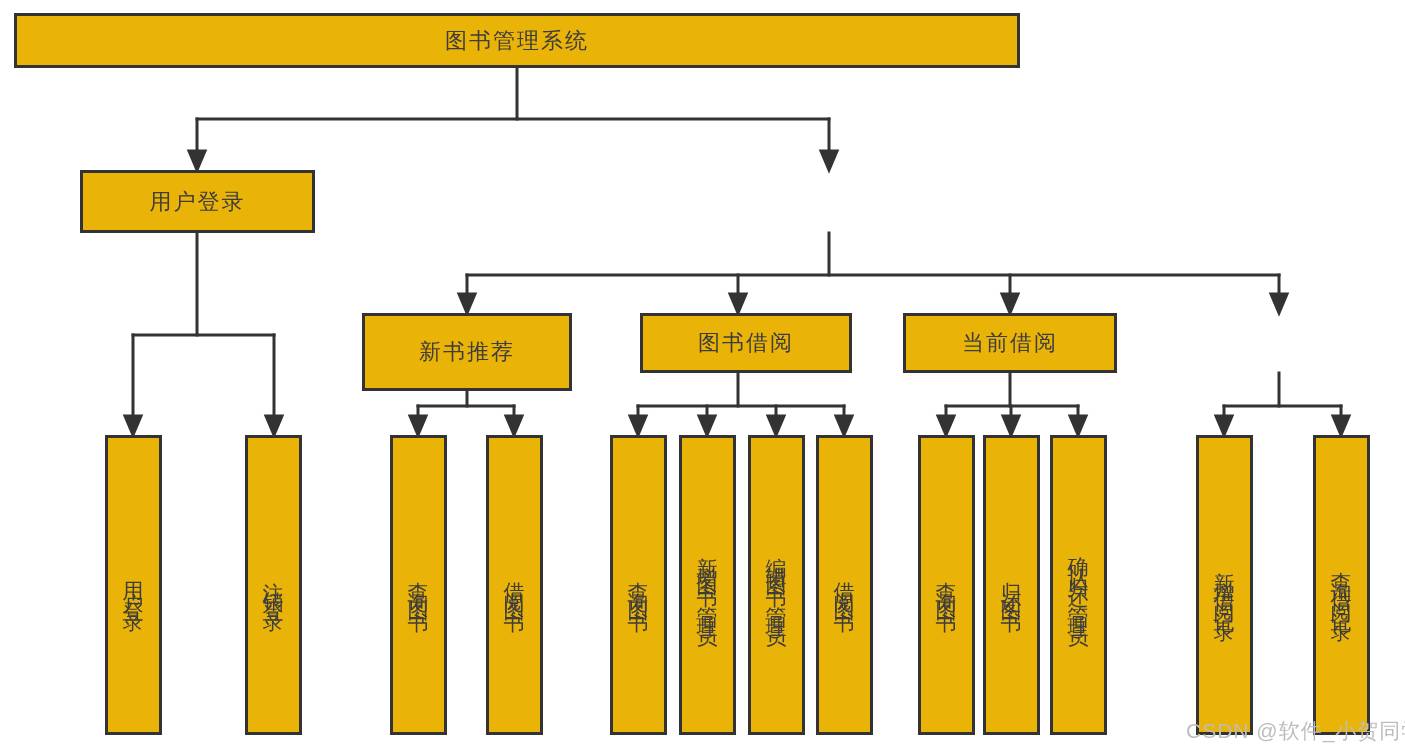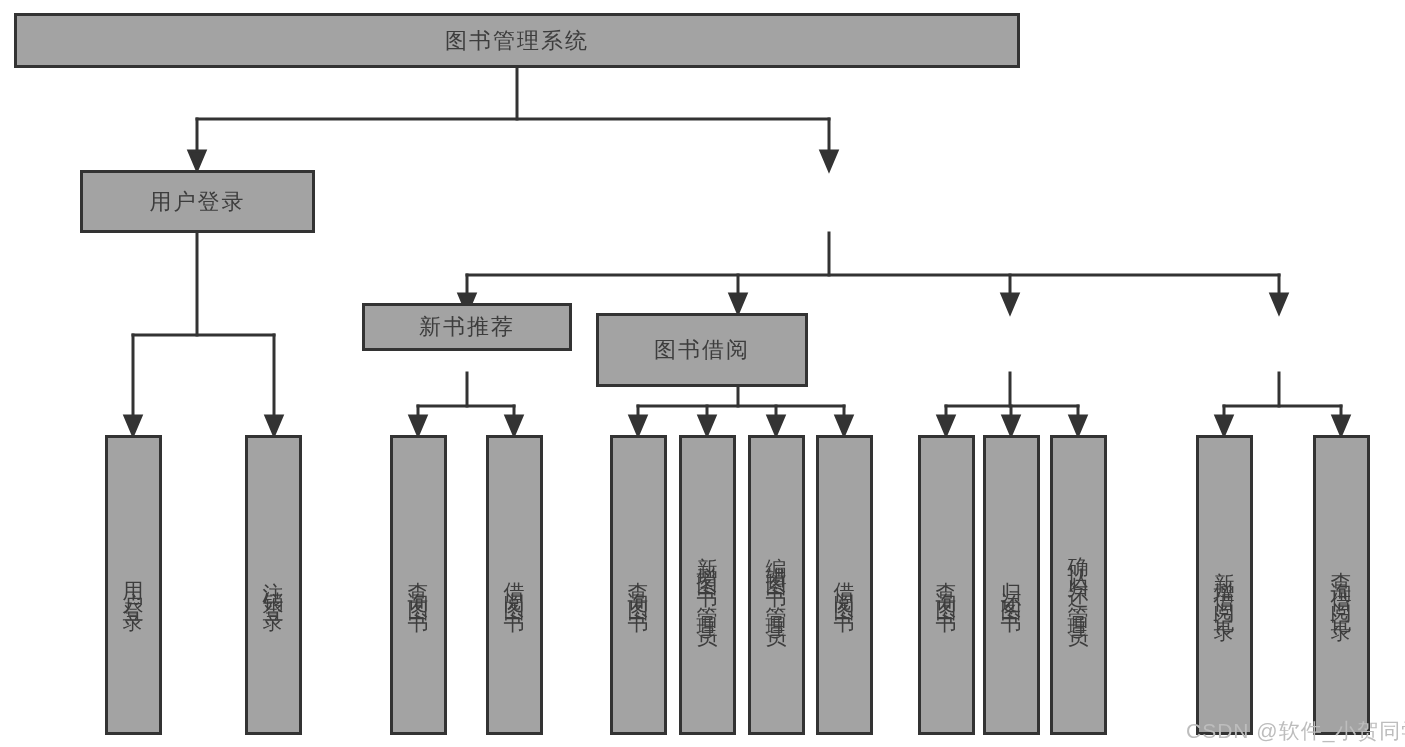--- a/index.html
+++ b/index.html
@@ -17,21 +17,21 @@
   }
   .connectors {
     position: absolute;
     left: 0;
     top: 0;
     pointer-events: none;
   }
   .box {
     position: absolute;
     box-sizing: border-box;
-    background: #a3a3a3;
+    background: #eab308;
     border: 3px solid #333333;
     display: flex;
     align-items: center;
     justify-content: center;
     color: #3d3d3d;
     font-size: 22px;
     letter-spacing: 2px;
     text-align: center;
     line-height: 1;
   }
@@ -138,25 +138,28 @@
   </svg>
 
   <div class="box" style="left:14px;top:13px;width:1006px;height:55px">
     <span class="lbl">图书管理系统</span>
   </div>
 
   <div class="box" style="left:80px;top:170px;width:235px;height:63px">
     <span class="lbl">用户登录</span>
   </div>
 
-  <div class="box" style="left:362px;top:303px;width:210px;height:48px">
+  <div class="box" style="left:362px;top:313px;width:210px;height:78px">
     <span class="lbl">新书推荐</span>
   </div>
-  <div class="box" style="left:596px;top:313px;width:212px;height:74px">
+  <div class="box" style="left:640px;top:313px;width:212px;height:60px">
     <span class="lbl">图书借阅</span>
+  </div>
+  <div class="box" style="left:903px;top:313px;width:214px;height:60px">
+    <span class="lbl">当前借阅</span>
   </div>
 
   <div class="box vbox" style="left:105px;top:435px;width:57px;height:300px">
     <span class="lbl">用户登录</span>
   </div>
   <div class="box vbox" style="left:245px;top:435px;width:57px;height:300px">
     <span class="lbl">注销登录</span>
   </div>
 
   <div class="box vbox" style="left:390px;top:435px;width:57px;height:300px">

